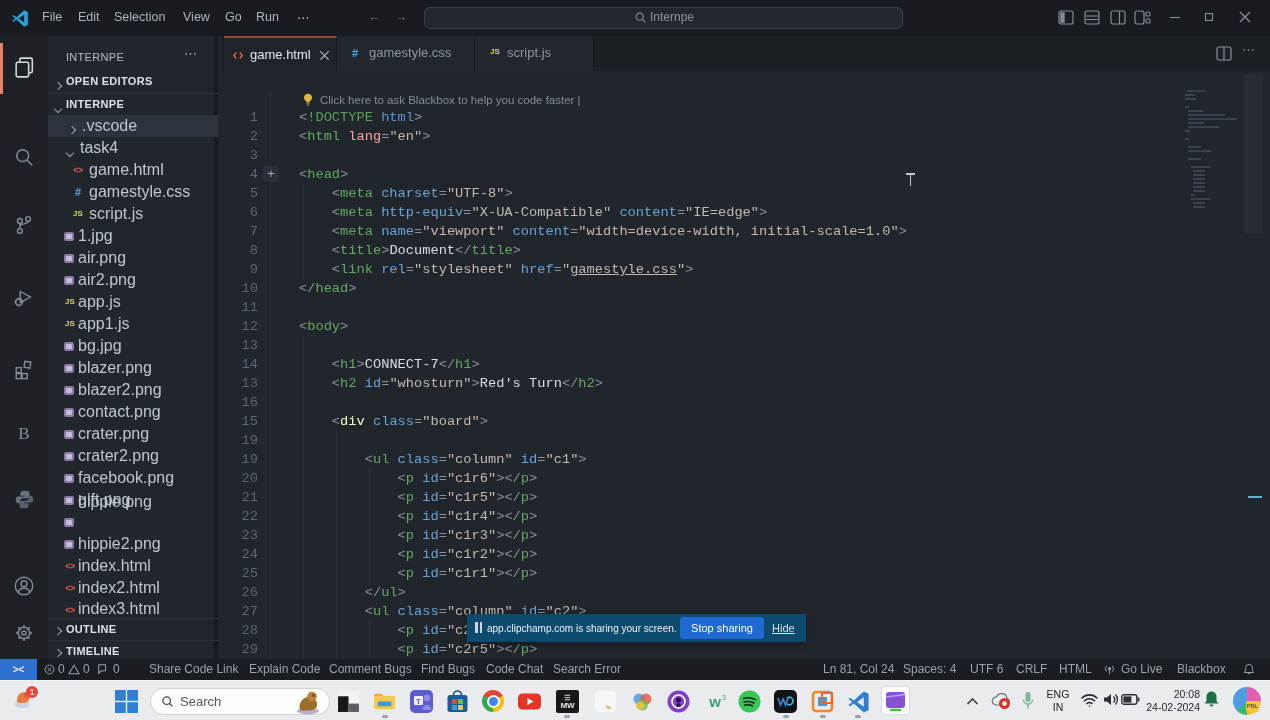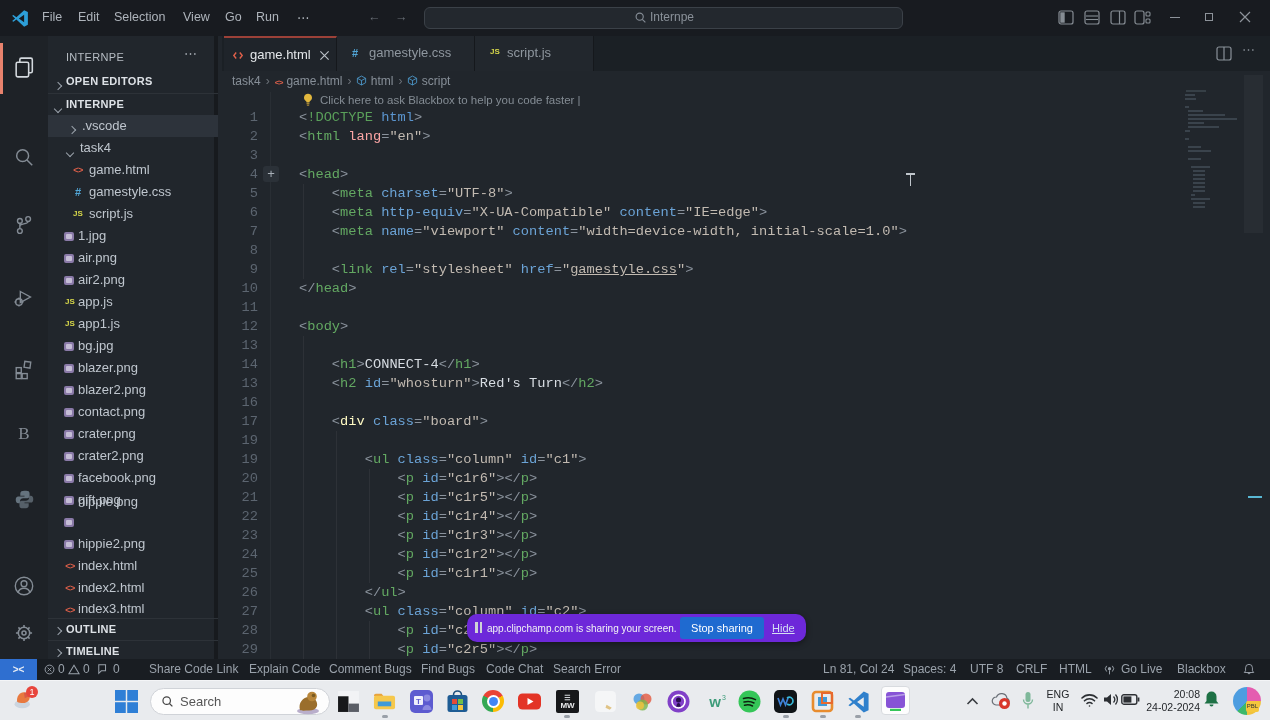--- a/index.html
+++ b/index.html
@@ -6,21 +6,21 @@
 .abs{position:absolute}
 
 #titlebar{position:absolute;left:0;top:0;width:1270px;height:36px;background:#181b20}
 .menu{position:absolute;top:10px;font-size:12.5px;color:#aeb4bb}
 
 #actbar{position:absolute;left:0;top:36px;width:48px;height:624px;background:#1e2227}
 
 #sidebar{position:absolute;left:48px;top:36px;width:170px;height:624px;background:#21262c;border-right:4px solid #171a1e}
 .sect{position:absolute;left:18px;height:22px;line-height:22px;font-size:11px;font-weight:bold;color:#dde1e6;letter-spacing:.3px}
 .sectline{position:absolute;left:0;width:170px;height:1px;background:#2d3238}
-.trow{position:absolute;height:22px;line-height:22px;font-size:13px;color:#bfc6ce}
+.trow{position:absolute;height:22px;line-height:22px;font-size:16px;color:#bfc6ce}
 .chev{position:absolute;width:6px;height:6px;border-right:1.4px solid #9aa2ab;border-bottom:1.4px solid #9aa2ab;display:inline-block}
 .fic{position:absolute;width:12px;height:12px;line-height:10px;text-align:center}
 #tabstrip{position:absolute;left:222px;top:36px;width:1048px;height:35px;background:#1b2025}
 .tab{position:absolute;top:0;height:35px;font-size:13px}
 .tabico{position:absolute;top:11px;font-size:9px;font-weight:bold}
 .ln{position:absolute;width:40px;left:218px;text-align:right;height:19px;line-height:19px;font-family:"Liberation Mono",monospace;font-size:13.7px;color:#5c6570}
 .cl{position:absolute;left:299px;height:19px;line-height:19px;font-family:"Liberation Mono",monospace;font-size:13.7px;white-space:pre;color:#c9d1d9}
 .guide{position:absolute;width:1px;background:rgba(255,255,255,0.055)}
 
 #statusbar{position:absolute;left:0;top:659px;width:1270px;height:21px;background:#191d22;font-size:12px;color:#9aa2ab}
@@ -231,27 +231,20 @@
   <svg class="abs" style="left:994px;top:10px" width="16" height="15" viewBox="0 0 16 15">
         <rect x="1" y="1" width="14" height="13" rx="2" fill="none" stroke="#8a9199" stroke-width="1.2"></rect>
         <line x1="8" y1="1" x2="8" y2="14" stroke="#8a9199" stroke-width="1.2"></line>
       </svg>
   <span class="abs" style="left:1020px;top:6px;color:#8a9199;font-size:13px;letter-spacing:1px">⋯</span>
 </div>
 
 <div id="editor-body" class="abs" style="left:222px;top:71px;width:1048px;height:589px;overflow:hidden">
 </div>
 
-<div class="abs" style="left:232px;top:74px;height:18px;font-size:12px;color:#878f98">
-  <span>task4</span><span style="margin:0 5px;color:#6b7178">›</span><span style="color:#e0604a;font-size:8px;font-weight:bold;letter-spacing:-0.5px">&lt;&gt;</span> <span>game.html</span><span style="margin:0 5px;color:#6b7178">›</span><svg width="11" height="11" viewBox="0 0 16 16" style="vertical-align:-1px">
-        <path fill="none" stroke="#4f9fd4" stroke-width="1.2" d="M8 1.5 L14 4.8 V11.2 L8 14.5 L2 11.2 V4.8 Z M2 4.8 L8 8 L14 4.8 M8 8 V14.5"></path>
-      </svg> <span>html</span><span style="margin:0 5px;color:#6b7178">›</span><svg width="11" height="11" viewBox="0 0 16 16" style="vertical-align:-1px">
-        <path fill="none" stroke="#4f9fd4" stroke-width="1.2" d="M8 1.5 L14 4.8 V11.2 L8 14.5 L2 11.2 V4.8 Z M2 4.8 L8 8 L14 4.8 M8 8 V14.5"></path>
-      </svg> <span>script</span>
-</div>
 
 <svg class="abs" style="left:302px;top:93px" width="12" height="13" viewBox="0 0 16 18">
       <path fill="#e2b73d" d="M8 1 a5.5 5.5 0 0 1 3 10.1 c-.6.4-1 .9-1 1.9 H6 c0-1-.4-1.5-1-1.9 A5.5 5.5 0 0 1 8 1 Z"></path>
       <rect x="6" y="14" width="4" height="1.6" fill="#b5923a"></rect>
       <rect x="6.4" y="16.2" width="3.2" height="1.4" fill="#b5923a"></rect>
     </svg>
 <div class="abs" style="left:320px;top:94px;font-size:11.5px;color:#848c94">Click here to ask Blackbox to help you code faster |</div>
 
 <div class="abs" style="left:270px;top:92px;width:1px;height:568px;background:rgba(255,255,255,0.04)"></div>
 <div class="guide" style="left:303px;top:184px;height:95px"></div>
@@ -271,43 +264,44 @@
 <div class="ln" style="top:222.0px">7</div>
 <div class="ln" style="top:241.0px">8</div>
 <div class="ln" style="top:260.0px">9</div>
 <div class="ln" style="top:279.0px">10</div>
 <div class="ln" style="top:298.0px">11</div>
 <div class="ln" style="top:317.0px">12</div>
 <div class="ln" style="top:336.0px">13</div>
 <div class="ln" style="top:355.0px">14</div>
 <div class="ln" style="top:374.0px">13</div>
 <div class="ln" style="top:393.0px">16</div>
-<div class="ln" style="top:412.0px">17</div>
+<div class="ln" style="top:412.0px">15</div>
 <div class="ln" style="top:431.0px">19</div>
 <div class="ln" style="top:450.0px">19</div>
 <div class="ln" style="top:469.0px">20</div>
 <div class="ln" style="top:488.0px">21</div>
 <div class="ln" style="top:507.0px">22</div>
 <div class="ln" style="top:526.0px">23</div>
 <div class="ln" style="top:545.0px">24</div>
 <div class="ln" style="top:564.0px">25</div>
 <div class="ln" style="top:583.0px">26</div>
 <div class="ln" style="top:602.0px">27</div>
 <div class="ln" style="top:621.0px">28</div>
 <div class="ln" style="top:640.0px">29</div>
 <div class="cl" style="top:108.0px"><span style="color:#8a929c">&lt;</span><span style="color:#5aa05a">!DOCTYPE</span> <span style="color:#5b95cf">html</span><span style="color:#8a929c">&gt;</span></div>
 <div class="cl" style="top:127.0px"><span style="color:#8a929c">&lt;</span><span style="color:#63a862">html</span> <span style="color:#fca5a5">lang</span><span style="color:#8a929c">=</span><span style="color:#c2bab1">"en"</span><span style="color:#8a929c">&gt;</span></div>
 <div class="cl" style="top:165.0px"><span style="color:#8a929c">&lt;</span><span style="color:#63a862">head</span><span style="color:#8a929c">&gt;</span></div>
 <div class="cl" style="top:184.0px">    <span style="color:#8a929c">&lt;</span><span style="color:#63a862">meta</span> <span style="color:#6ba3d6">charset</span><span style="color:#8a929c">=</span><span style="color:#c2bab1">"UTF-8"</span><span style="color:#8a929c">&gt;</span></div>
 <div class="cl" style="top:203.0px">    <span style="color:#8a929c">&lt;</span><span style="color:#63a862">meta</span> <span style="color:#6ba3d6">http-equiv</span><span style="color:#8a929c">=</span><span style="color:#c2bab1">"X-UA-Compatible"</span> <span style="color:#6ba3d6">content</span><span style="color:#8a929c">=</span><span style="color:#c2bab1">"IE=edge"</span><span style="color:#8a929c">&gt;</span></div>
 <div class="cl" style="top:222.0px">    <span style="color:#8a929c">&lt;</span><span style="color:#63a862">meta</span> <span style="color:#6ba3d6">name</span><span style="color:#8a929c">=</span><span style="color:#c2bab1">"viewport"</span> <span style="color:#6ba3d6">content</span><span style="color:#8a929c">=</span><span style="color:#c2bab1">"width=device-width, initial-scale=1.0"</span><span style="color:#8a929c">&gt;</span></div>
+<div class="cl" style="top:241.0px">    <span style="color:#8a929c">&lt;</span><span style="color:#63a862">title</span><span style="color:#8a929c">&gt;</span><span style="color:#d8dde3">Document</span><span style="color:#8a929c">&lt;/</span><span style="color:#63a862">title</span><span style="color:#8a929c">&gt;</span></div>
 <div class="cl" style="top:260.0px">    <span style="color:#8a929c">&lt;</span><span style="color:#63a862">link</span> <span style="color:#6ba3d6">rel</span><span style="color:#8a929c">=</span><span style="color:#c2bab1">"stylesheet"</span> <span style="color:#6ba3d6">href</span><span style="color:#8a929c">=</span><span style="color:#c2bab1">"<u>gamestyle.css</u>"</span><span style="color:#8a929c">&gt;</span></div>
 <div class="cl" style="top:279.0px"><span style="color:#8a929c">&lt;/</span><span style="color:#63a862">head</span><span style="color:#8a929c">&gt;</span></div>
 <div class="cl" style="top:317.0px"><span style="color:#8a929c">&lt;</span><span style="color:#63a862">body</span><span style="color:#8a929c">&gt;</span></div>
-<div class="cl" style="top:355.0px">    <span style="color:#8a929c">&lt;</span><span style="color:#63a862">h1</span><span style="color:#8a929c">&gt;</span><span style="color:#d8dde3">CONNECT-4</span><span style="color:#8a929c">&lt;/</span><span style="color:#63a862">h1</span><span style="color:#8a929c">&gt;</span></div>
+<div class="cl" style="top:355.0px">    <span style="color:#8a929c">&lt;</span><span style="color:#63a862">h1</span><span style="color:#8a929c">&gt;</span><span style="color:#d8dde3">CONNECT-7</span><span style="color:#8a929c">&lt;/</span><span style="color:#63a862">h1</span><span style="color:#8a929c">&gt;</span></div>
 <div class="cl" style="top:374.0px">    <span style="color:#8a929c">&lt;</span><span style="color:#63a862">h2</span> <span style="color:#6ba3d6">id</span><span style="color:#8a929c">=</span><span style="color:#c2bab1">"whosturn"</span><span style="color:#8a929c">&gt;</span><span style="color:#d8dde3">Red's</span> <span style="color:#d8dde3">Turn</span><span style="color:#8a929c">&lt;/</span><span style="color:#63a862">h2</span><span style="color:#8a929c">&gt;</span></div>
 <div class="cl" style="top:412.0px">    <span style="color:#8a929c">&lt;</span><span style="color:#fef9c3">div</span> <span style="color:#6ba3d6">class</span><span style="color:#8a929c">=</span><span style="color:#c2bab1">"board"</span><span style="color:#8a929c">&gt;</span></div>
 <div class="cl" style="top:450.0px">        <span style="color:#8a929c">&lt;</span><span style="color:#63a862">ul</span> <span style="color:#6ba3d6">class</span><span style="color:#8a929c">=</span><span style="color:#c2bab1">"column"</span> <span style="color:#6ba3d6">id</span><span style="color:#8a929c">=</span><span style="color:#c2bab1">"c1"</span><span style="color:#8a929c">&gt;</span></div>
 <div class="cl" style="top:469.0px">            <span style="color:#8a929c">&lt;</span><span style="color:#63a862">p</span> <span style="color:#6ba3d6">id</span><span style="color:#8a929c">=</span><span style="color:#c2bab1">"c1r6"</span><span style="color:#8a929c">&gt;</span><span style="color:#8a929c">&lt;/</span><span style="color:#63a862">p</span><span style="color:#8a929c">&gt;</span></div>
 <div class="cl" style="top:488.0px">            <span style="color:#8a929c">&lt;</span><span style="color:#63a862">p</span> <span style="color:#6ba3d6">id</span><span style="color:#8a929c">=</span><span style="color:#c2bab1">"c1r5"</span><span style="color:#8a929c">&gt;</span><span style="color:#8a929c">&lt;/</span><span style="color:#63a862">p</span><span style="color:#8a929c">&gt;</span></div>
 <div class="cl" style="top:507.0px">            <span style="color:#8a929c">&lt;</span><span style="color:#63a862">p</span> <span style="color:#6ba3d6">id</span><span style="color:#8a929c">=</span><span style="color:#c2bab1">"c1r4"</span><span style="color:#8a929c">&gt;</span><span style="color:#8a929c">&lt;/</span><span style="color:#63a862">p</span><span style="color:#8a929c">&gt;</span></div>
 <div class="cl" style="top:526.0px">            <span style="color:#8a929c">&lt;</span><span style="color:#63a862">p</span> <span style="color:#6ba3d6">id</span><span style="color:#8a929c">=</span><span style="color:#c2bab1">"c1r3"</span><span style="color:#8a929c">&gt;</span><span style="color:#8a929c">&lt;/</span><span style="color:#63a862">p</span><span style="color:#8a929c">&gt;</span></div>
 <div class="cl" style="top:545.0px">            <span style="color:#8a929c">&lt;</span><span style="color:#63a862">p</span> <span style="color:#6ba3d6">id</span><span style="color:#8a929c">=</span><span style="color:#c2bab1">"c1r2"</span><span style="color:#8a929c">&gt;</span><span style="color:#8a929c">&lt;/</span><span style="color:#63a862">p</span><span style="color:#8a929c">&gt;</span></div>
 <div class="cl" style="top:564.0px">            <span style="color:#8a929c">&lt;</span><span style="color:#63a862">p</span> <span style="color:#6ba3d6">id</span><span style="color:#8a929c">=</span><span style="color:#c2bab1">"c1r1"</span><span style="color:#8a929c">&gt;</span><span style="color:#8a929c">&lt;/</span><span style="color:#63a862">p</span><span style="color:#8a929c">&gt;</span></div>
 <div class="cl" style="top:583.0px">        <span style="color:#8a929c">&lt;/</span><span style="color:#63a862">ul</span><span style="color:#8a929c">&gt;</span></div>
@@ -341,21 +335,21 @@
 <div style="position:absolute;left:1193px;top:182px;width:12px;height:2px;background:rgba(150,175,190,0.22)"></div>
 <div style="position:absolute;left:1193px;top:186px;width:12px;height:2px;background:rgba(150,175,190,0.22)"></div>
 <div style="position:absolute;left:1193px;top:190px;width:12px;height:2px;background:rgba(150,175,190,0.22)"></div>
 <div style="position:absolute;left:1191px;top:194px;width:4px;height:2px;background:rgba(150,175,190,0.22)"></div>
 <div style="position:absolute;left:1191px;top:198px;width:19px;height:2px;background:rgba(150,175,190,0.22)"></div>
 <div style="position:absolute;left:1193px;top:202px;width:12px;height:2px;background:rgba(150,175,190,0.22)"></div>
 <div style="position:absolute;left:1193px;top:206px;width:12px;height:2px;background:rgba(150,175,190,0.22)"></div>
 <div class="abs" style="left:1244px;top:75px;width:19px;height:158px;background:rgba(255,255,255,0.035)"></div>
 <div class="abs" style="left:1248px;top:496px;width:14px;height:2px;background:#58b7d4"></div>
 
-<div class="abs" style="left:467px;top:614px;width:339px;height:28px;background:#6d28d9;border-radius:10px;box-shadow:0 2px 6px rgba(0,0,0,.4)">
+<div class="abs" style="left:467px;top:614px;width:339px;height:28px;background:#0c4a6e;border-radius:0;box-shadow:0 2px 6px rgba(0,0,0,.4)">
   <div style="position:absolute;left:8px;top:8px;width:2.5px;height:11px;background:#cfd2d6"></div>
   <div style="position:absolute;left:12.5px;top:8px;width:2.5px;height:11px;background:#cfd2d6"></div>
   <div style="position:absolute;left:20px;top:8.5px;font-size:10px;color:#f1f2f4">app.clipchamp.com is sharing your screen.</div>
   <div style="position:absolute;left:213px;top:3px;width:84px;height:22px;background:#1f6ad0;border-radius:3px;color:#fff;font-size:11px;text-align:center;line-height:22px">Stop sharing</div>
   <div style="position:absolute;left:305px;top:7.5px;font-size:11px;color:#d5dff2;text-decoration:underline">Hide</div>
 </div>
 
 <div id="statusbar">
   <div class="sbi" style="left:0;width:37px;background:#2f6fd0;text-align:center;color:#e8edf5;font-size:10px;font-weight:bold">&gt;&lt;</div>
   <svg class="abs" style="left:44px;top:5px" width="11" height="11" viewBox="0 0 14 14">
@@ -372,21 +366,21 @@
       </svg>
   <span class="sbi" style="left:113px">0</span>
   <span class="sbi" style="left:149px">Share Code Link</span>
   <span class="sbi" style="left:249px">Explain Code</span>
   <span class="sbi" style="left:329px">Comment Bugs</span>
   <span class="sbi" style="left:421px">Find Bugs</span>
   <span class="sbi" style="left:486px">Code Chat</span>
   <span class="sbi" style="left:553px">Search Error</span>
   <span class="sbi" style="left:823px">Ln 81, Col 24</span>
   <span class="sbi" style="left:903px">Spaces: 4</span>
-  <span class="sbi" style="left:970px">UTF 8</span>
+  <span class="sbi" style="left:970px">UTF 6</span>
   <span class="sbi" style="left:1016px">CRLF</span>
   <span class="sbi" style="left:1059px">HTML</span>
   <svg class="abs" style="left:1103px;top:4px" width="13" height="13" viewBox="0 0 16 16">
         <circle cx="8" cy="7" r="2" fill="#9aa2ab"></circle>
         <path d="M4.5 10.5 a5 5 0 0 1 0-7 M11.5 3.5 a5 5 0 0 1 0 7 M8 9 v5" fill="none" stroke="#9aa2ab" stroke-width="1.2"></path>
       </svg>
   <span class="sbi" style="left:1121px">Go Live</span>
   <span class="sbi" style="left:1177px">Blackbox</span>
   <svg class="abs" style="left:1243px;top:4px" width="12" height="13" viewBox="0 0 14 15">
         <path d="M7 1.5 a4 4 0 0 1 4 4 v3.5 l1.5 2 H1.5 l1.5-2 V5.5 a4 4 0 0 1 4-4 Z M5.5 11 a1.5 1.5 0 0 0 3 0" fill="none" stroke="#9aa2ab" stroke-width="1.1"></path>

